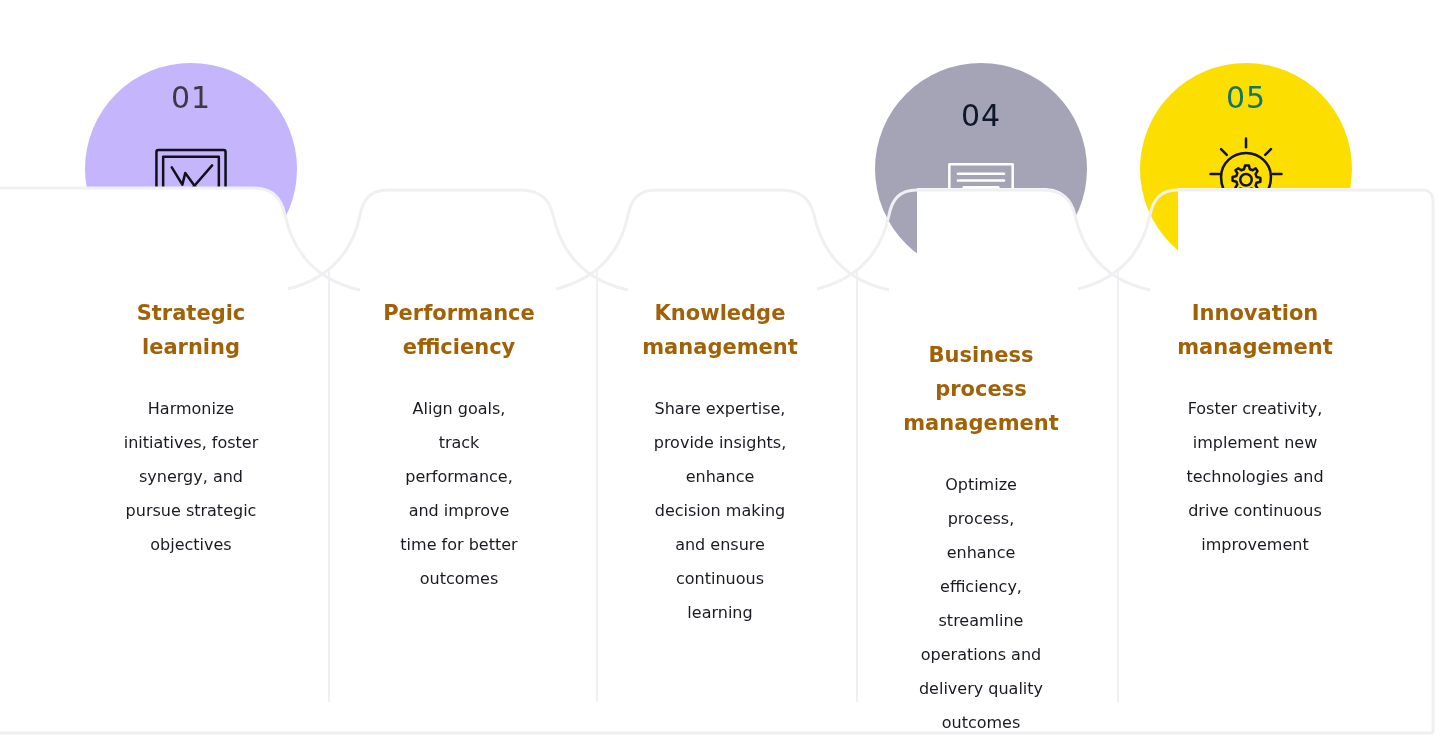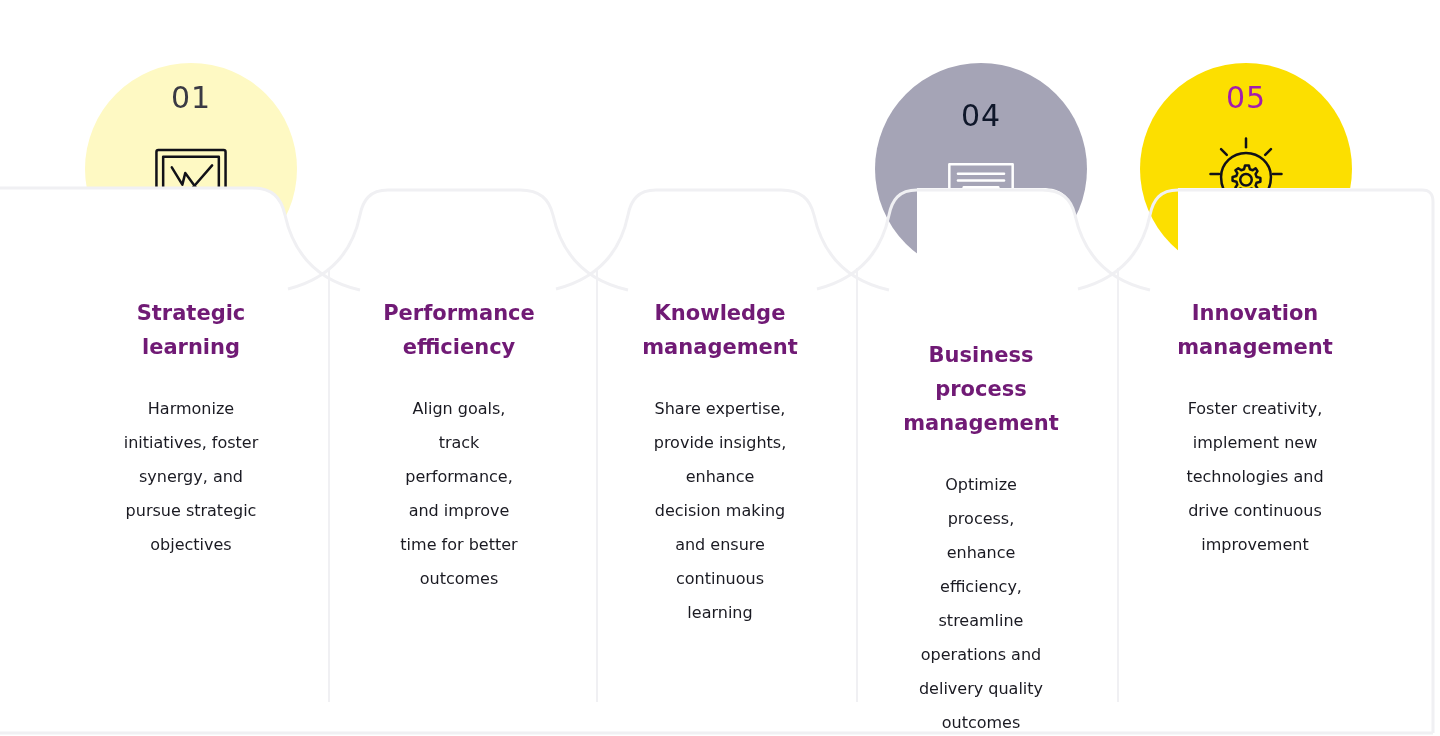--- a/index.html
+++ b/index.html
@@ -81,21 +81,21 @@
   .column {
     position: absolute;
     top: 296px;
     width: 250px;
     text-align: center;
   }
   .col-title {
     font-size: 21px;
     font-weight: bold;
     line-height: 34px;
-    color: #701a75;
+    color: #a16207;
     white-space: pre-line;
     font-family: "DejaVu Sans", "Liberation Sans", sans-serif;
   }
   .col-desc {
     margin-top: 28px;
     font-size: 16px;
     font-weight: 400;
     line-height: 34px;
     color: #1a1a22;
     white-space: pre-line;
@@ -111,21 +111,21 @@
     z-index: 3;
   }
 </style>
 </head>
 <body>
 
 <div id="infographic">
 
   <div class="circles-layer">
 
-    <div class="node-circle" style="left: 85px; background: #fef9c3;">
+    <div class="node-circle" style="left: 85px; background: #c4b5fd;">
       <div class="node-num" style="color:#3A3A44;">01</div>
       <svg class="node-icon" viewBox="0 0 100 100" fill="none" stroke="#111118" stroke-width="2.6" stroke-linecap="round" stroke-linejoin="round">
         <rect x="14" y="24" width="72" height="52" rx="2"></rect>
         <rect x="21" y="31" width="58" height="38"></rect>
         <path d="M30 42 L41 60 L44 48 L55 63"></path>
         <path d="M52 63 L72 40"></path>
       </svg>
     </div>
 
 
@@ -140,21 +140,21 @@
         <circle cx="31" cy="67" r="8"></circle>
         <circle cx="69" cy="67" r="8"></circle>
         <circle cx="50" cy="72" r="8"></circle>
         <path d="M17 88 L17 82 C17 76 23 72 31 72 C35 72 38 73 41 75"></path>
         <path d="M83 88 L83 82 C83 76 77 72 69 72 C65 72 62 73 59 75"></path>
         <path d="M34 90 L34 85 C34 79 41 76 50 76 C59 76 66 79 66 85 L66 90"></path>
       </svg>
     </div>
 
     <div class="node-circle" style="left: 1140px; background: rgb(252, 223, 0);">
-      <div class="node-num" style="color:#a21caf;">05</div>
+      <div class="node-num" style="color:#0f766e;">05</div>
       <svg class="node-icon" viewBox="0 0 100 100" fill="none" stroke="#111118" stroke-width="2.6" stroke-linecap="round" stroke-linejoin="round">
         <path d="M50 12 L50 21"></path>
         <path d="M24 23 L30 29"></path>
         <path d="M76 23 L70 29"></path>
         <path d="M13 49 L22 49"></path>
         <path d="M87 49 L78 49"></path>
         <path d="M24 74 L31 68"></path>
         <path d="M76 74 L69 68"></path>
         <path d="M35 76 C28 70 24 61 24 52 C24 38 36 27 50 27 C64 27 76 38 76 52 C76 61 72 70 65 76 Z"></path>
         <path d="M34 82 L66 82"></path>

